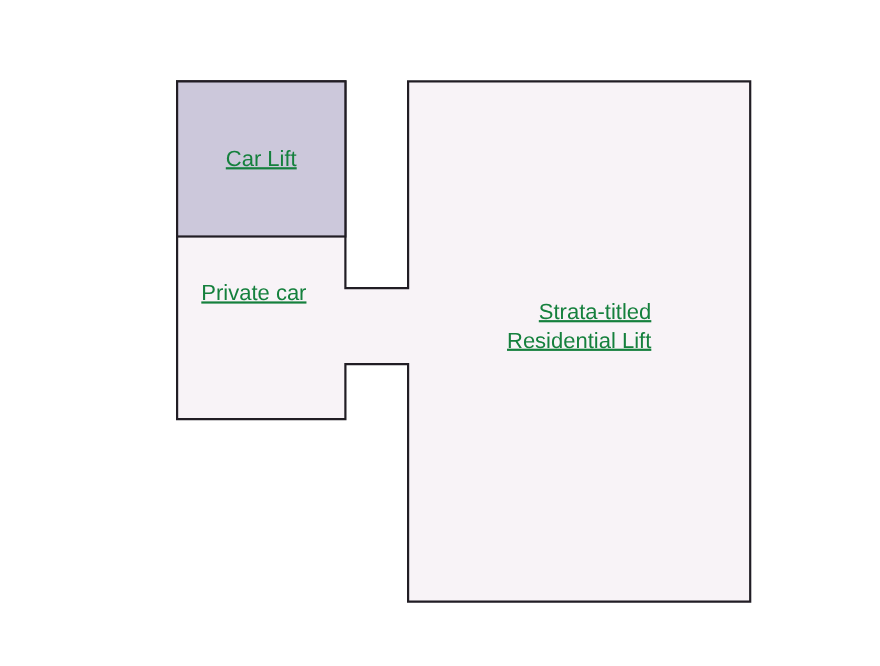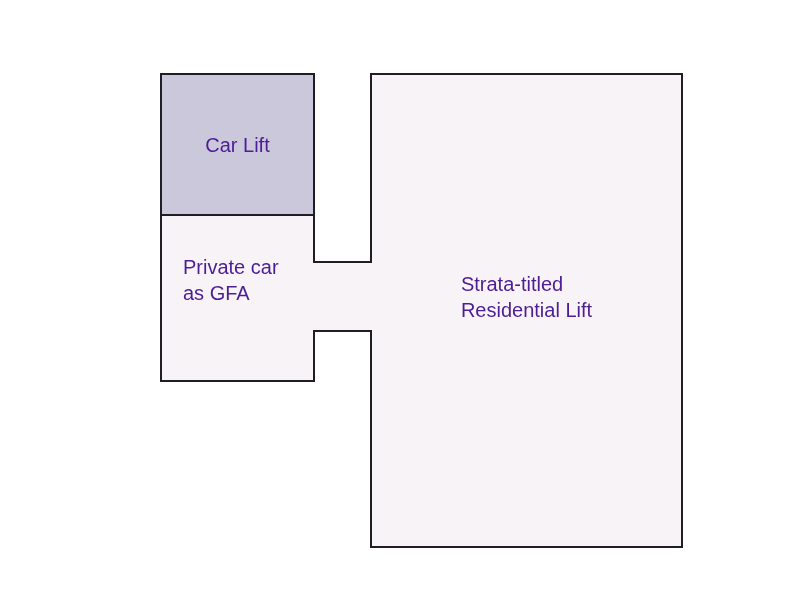--- a/index.html
+++ b/index.html
@@ -14,24 +14,25 @@
     overflow: hidden;
     font-family: "Liberation Sans", "DejaVu Sans", sans-serif;
   }
   .stage svg {
     position: absolute;
     left: 0;
     top: 0;
   }
   .label {
     position: absolute;
-    color: #4c1d95;
+    color: #15803d;
     font-size: 20px;
     line-height: 26px;
     white-space: nowrap;
+    text-decoration: underline;
   }
   .car-lift-label {
     left: 161px;
     top: 74px;
     width: 153px;
     height: 141px;
     display: flex;
     align-items: center;
     justify-content: center;
   }
@@ -40,40 +41,39 @@
     top: 254px;
   }
   .strata-wrap {
     left: 371px;
     top: 271px;
     width: 311px;
     display: flex;
     justify-content: center;
   }
   .strata-inner {
-    text-align: left;
+    text-align: right;
   }
 </style>
 </head>
 <body>
 
 <div class="stage">
 
   <svg width="800" height="605" viewBox="0 0 800 605">
 
     <path d="M161 74 H314 V262 H371 V74 H682 V547 H371 V331 H314 V381 H161 Z" stroke-width="2" fill="#f8f3f7" stroke="#211d24"></path>
 
     <rect x="161" y="74" width="153" height="141" stroke-width="2" fill="#ccc8db" stroke="#211d24"></rect>
   </svg>
 
   <div class="label car-lift-label">Car Lift</div>
 
   <div class="label private-label">
     <div>Private car</div>
-    <div>as GFA</div>
   </div>
 
   <div class="label strata-wrap">
     <div class="strata-inner">
       <div>Strata-titled</div>
       <div>Residential Lift</div>
     </div>
   </div>
 
 </div>

